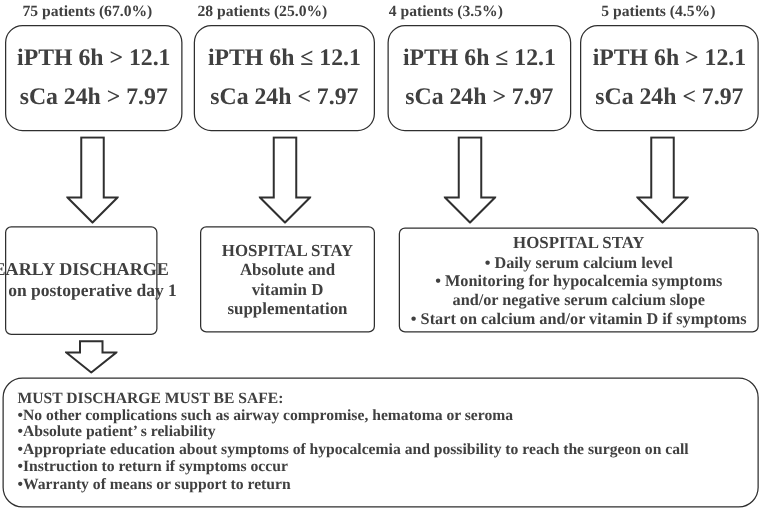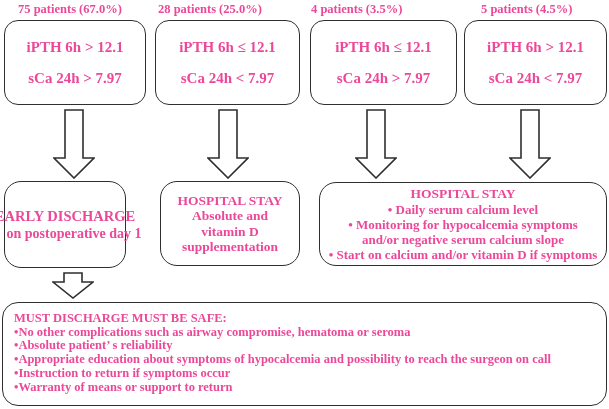--- a/index.html
+++ b/index.html
@@ -1,34 +1,34 @@
 <!DOCTYPE html>
 <html><head>
 <meta charset="utf-8">
 <style>
   html,body{margin:0;padding:0;background:#ffffff;}
   .canvas{
     position:relative;width:609px;height:409px;background:#ffffff;
     font-family:"Liberation Serif","DejaVu Serif",serif;
-    font-weight:bold;color:#ec4899;overflow:hidden;
+    font-weight:bold;color:#404040;overflow:hidden;
   }
   .col-label{
     position:absolute;top:2px;font-size:12.5px;white-space:nowrap;
   }
   .box{
     position:absolute;background:#ffffff;border:1.6px solid #2f2f2f;
     box-sizing:border-box;display:flex;flex-direction:column;
     align-items:center;justify-content:center;text-align:center;
   }
   .crit-box{
-    top:20px;height:85px;border-radius:14px;font-size:15px;row-gap:15px;
+    top:20px;height:85px;border-radius:14px;font-size:19px;row-gap:15px;
   }
   .crit-line{line-height:16px;white-space:nowrap;}
   .arrow{position:absolute;}
-  .outcome-box{border-radius:17px;}
+  .outcome-box{border-radius:5px;}
   .line-sm{font-size:13.5px;line-height:15.5px;white-space:nowrap;}
   .line-xs{font-size:13px;line-height:15px;white-space:nowrap;}
   .ed-title{font-size:14.5px;line-height:17px;white-space:nowrap;}
   .ed-sub{font-size:14px;line-height:17px;white-space:nowrap;margin-left:18px;}
   .safety-box{
     position:absolute;left:2px;top:302px;width:605px;height:104px;
     background:#ffffff;border:1.6px solid #2f2f2f;border-radius:16px;
     box-sizing:border-box;padding:9px 10px 0 11px;text-align:left;
   }
   .safety-line{font-size:12.5px;line-height:13.7px;white-space:nowrap;}

